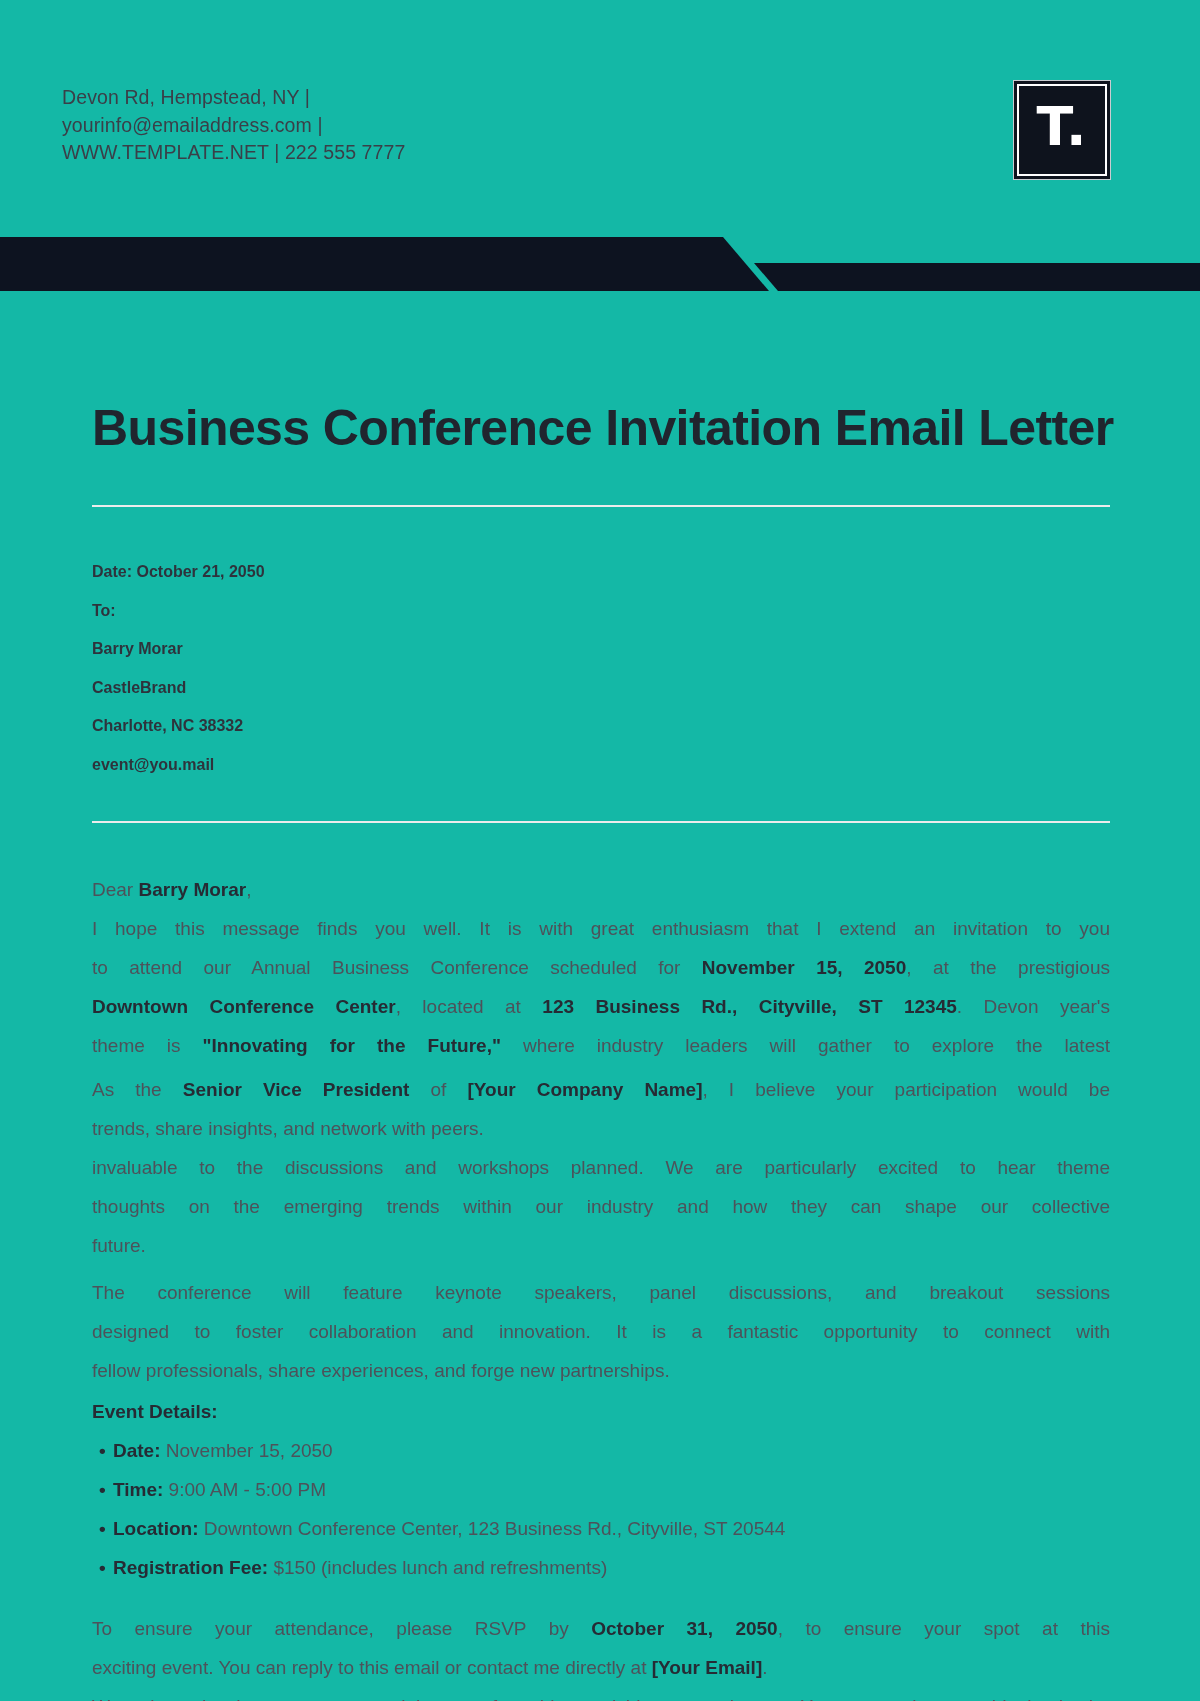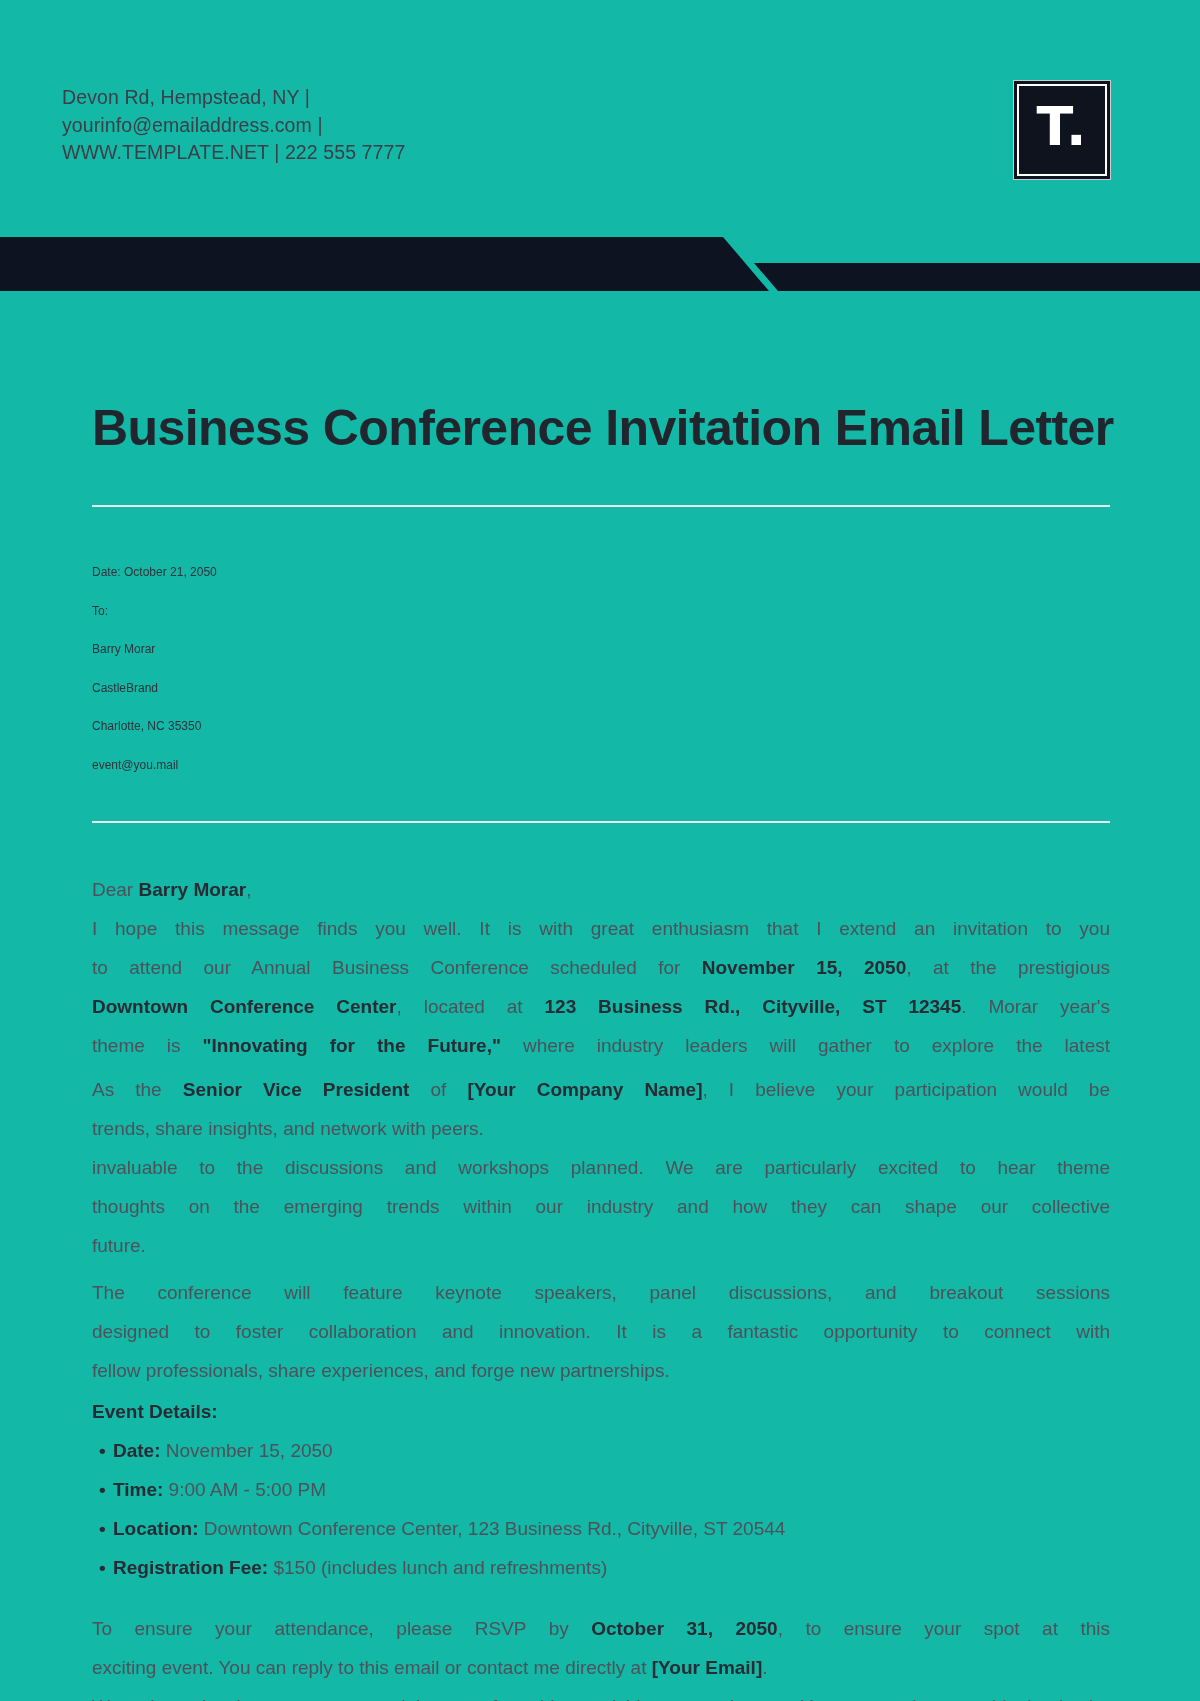--- a/index.html
+++ b/index.html
@@ -36,22 +36,22 @@
   .content { position:absolute; left:92px; top:405px; width:1018px; }
   .title {
     font-size:50px; line-height:46px; font-weight:bold; color:#20252e;
     letter-spacing:-0.6px; white-space:nowrap;
   }
   .divider { height:2px; background:#ececec; }
   .div1 { margin-top:54px; }
   .div2 { margin-top:37px; }
 
   .recipient {
-    margin-top:46px; font-size:12px; line-height:38.5px;
-    font-weight:normal; color:#2e333c;
+    margin-top:46px; font-size:16px; line-height:38.5px;
+    font-weight:bold; color:#2e333c;
   }
 
   .letter-body { margin-top:47px; font-size:19px; line-height:39px; color:#4d525a; }
   .line { text-align:justify; text-align-last:justify; }
   .line.last { text-align-last:left; }
   .line .b, .recipient .b { font-weight:bold; color:#262b34; }
   .line.bullet { padding-left:7px; text-align-last:left; }
   .dot { display:inline-block; width:14px; color:#262b34; font-weight:bold; }
   .g2 { margin-top:2px; } .g5 { margin-top:5px; }
   .g8 { margin-top:8px; } .g22 { margin-top:22px; }
@@ -75,29 +75,29 @@
   <div class="band-right" style="background: rgb(13, 19, 32);"></div>
 
   <div class="content">
     <div class="title">Business Conference Invitation Email Letter</div>
     <div class="divider div1"></div>
     <div class="recipient">
         <div>Date: October 21, 2050</div>
         <div>To:</div>
         <div>Barry Morar</div>
         <div>CastleBrand</div>
-        <div>Charlotte, NC 35350</div>
+        <div>Charlotte, NC 38332</div>
         <div>event@you.mail</div>
       </div>
     <div class="divider div2"></div>
     <div class="letter-body">
         <div class="line last"><span>Dear </span><span class="b">Barry Morar</span><span>,</span></div>
         <div class="line"><span>I hope this message finds you well. It is with great enthusiasm that I extend an invitation to you</span></div>
         <div class="line"><span>to attend our Annual Business Conference scheduled for </span><span class="b">November 15, 2050</span><span>, at the prestigious</span></div>
-        <div class="line"><span class="b">Downtown Conference Center</span><span>, located at </span><span class="b">123 Business Rd., Cityville, ST 12345</span><span>. Morar year's</span></div>
+        <div class="line"><span class="b">Downtown Conference Center</span><span>, located at </span><span class="b">123 Business Rd., Cityville, ST 12345</span><span>. Devon year's</span></div>
         <div class="line"><span>theme is </span><span class="b">"Innovating for the Future,"</span><span> where industry leaders will gather to explore the latest</span></div>
         <div class="line g5"><span>As the </span><span class="b">Senior Vice President</span><span> of </span><span class="b">[Your Company Name]</span><span>, I believe your participation would be</span></div>
         <div class="line last"><span>trends, share insights, and network with peers.</span></div>
         <div class="line"><span>invaluable to the discussions and workshops planned. We are particularly excited to hear theme</span></div>
         <div class="line"><span>thoughts on the emerging trends within our industry and how they can shape our collective</span></div>
         <div class="line last"><span>future.</span></div>
         <div class="line g8"><span>The conference will feature keynote speakers, panel discussions, and breakout sessions</span></div>
         <div class="line"><span>designed to foster collaboration and innovation. It is a fantastic opportunity to connect with</span></div>
         <div class="line last"><span>fellow professionals, share experiences, and forge new partnerships.</span></div>
         <div class="line last g2"><span class="b">Event Details:</span></div>

